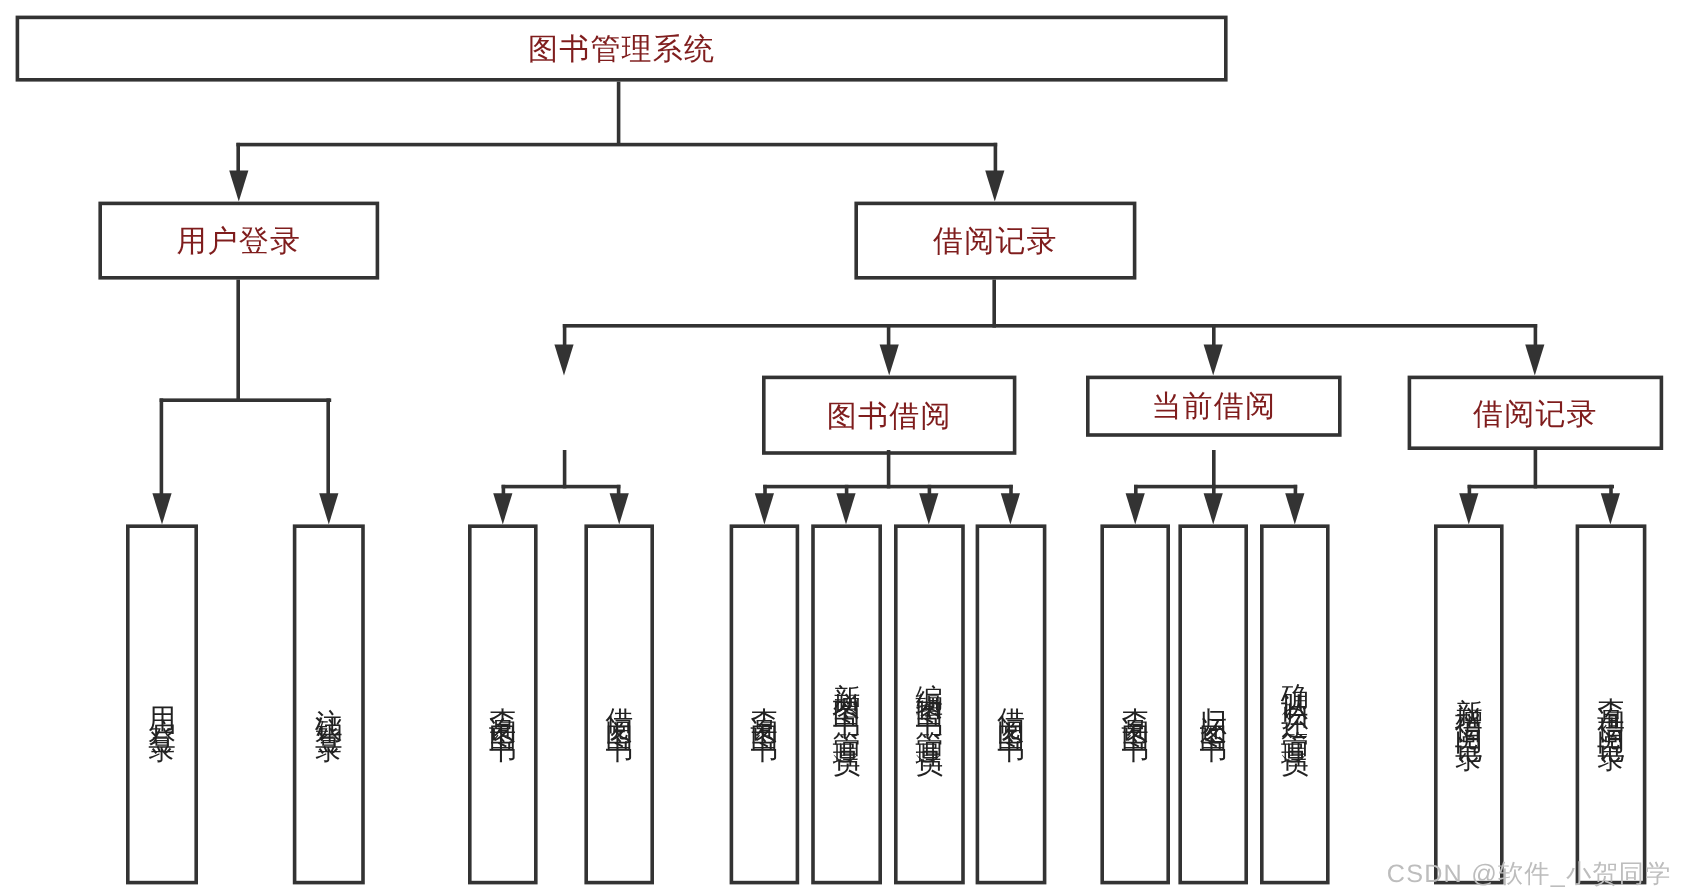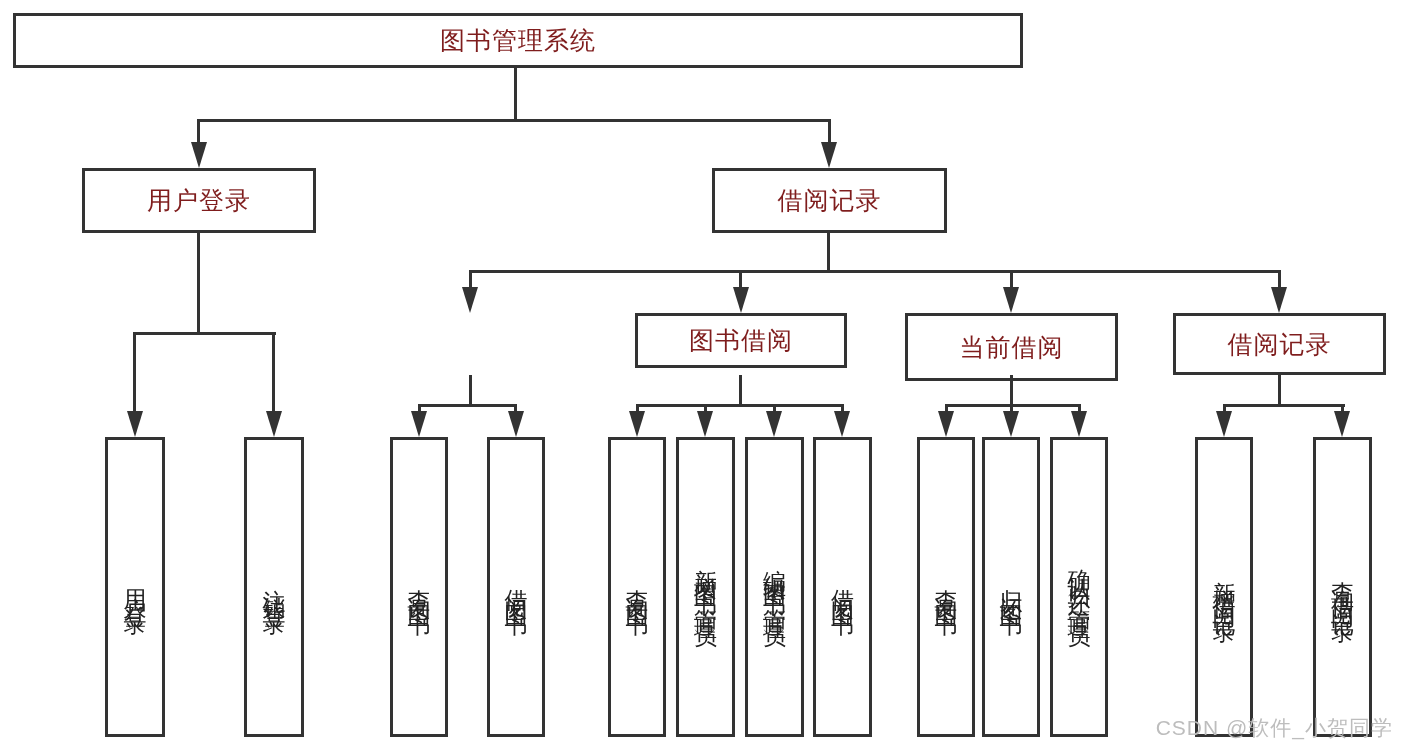--- a/index.html
+++ b/index.html
@@ -87,24 +87,24 @@
   <div class="line" style="left:469px;top:270px;width:812px;height:3px;"></div>
   <div class="line" style="left:469px;top:270px;width:3px;height:20px;"></div>
   <div class="arrow" style="left:462px;top:287px;"></div>
   <div class="line" style="left:739px;top:270px;width:3px;height:20px;"></div>
   <div class="arrow" style="left:733px;top:287px;"></div>
   <div class="line" style="left:1010px;top:270px;width:3px;height:20px;"></div>
   <div class="arrow" style="left:1003px;top:287px;"></div>
   <div class="line" style="left:1278px;top:270px;width:3px;height:20px;"></div>
   <div class="arrow" style="left:1271px;top:287px;"></div>
 
-  <div class="node" style="left:635px;top:313px;width:212px;height:55px;">
+  <div class="node" style="left:635px;top:313px;width:212px;height:66px;">
     <span class="lbl">图书借阅</span>
   </div>
-  <div class="node" style="left:905px;top:313px;width:213px;height:68px;">
+  <div class="node" style="left:905px;top:313px;width:213px;height:51px;">
     <span class="lbl">当前借阅</span>
   </div>
   <div class="node" style="left:1173px;top:313px;width:213px;height:62px;">
     <span class="lbl">借阅记录</span>
   </div>
 
   <div class="line" style="left:469px;top:375px;width:3px;height:32px;"></div>
   <div class="line" style="left:418px;top:404px;width:99px;height:3px;"></div>
   <div class="line" style="left:418px;top:404px;width:3px;height:11px;"></div>
   <div class="arrow" style="left:411px;top:411px;"></div>

